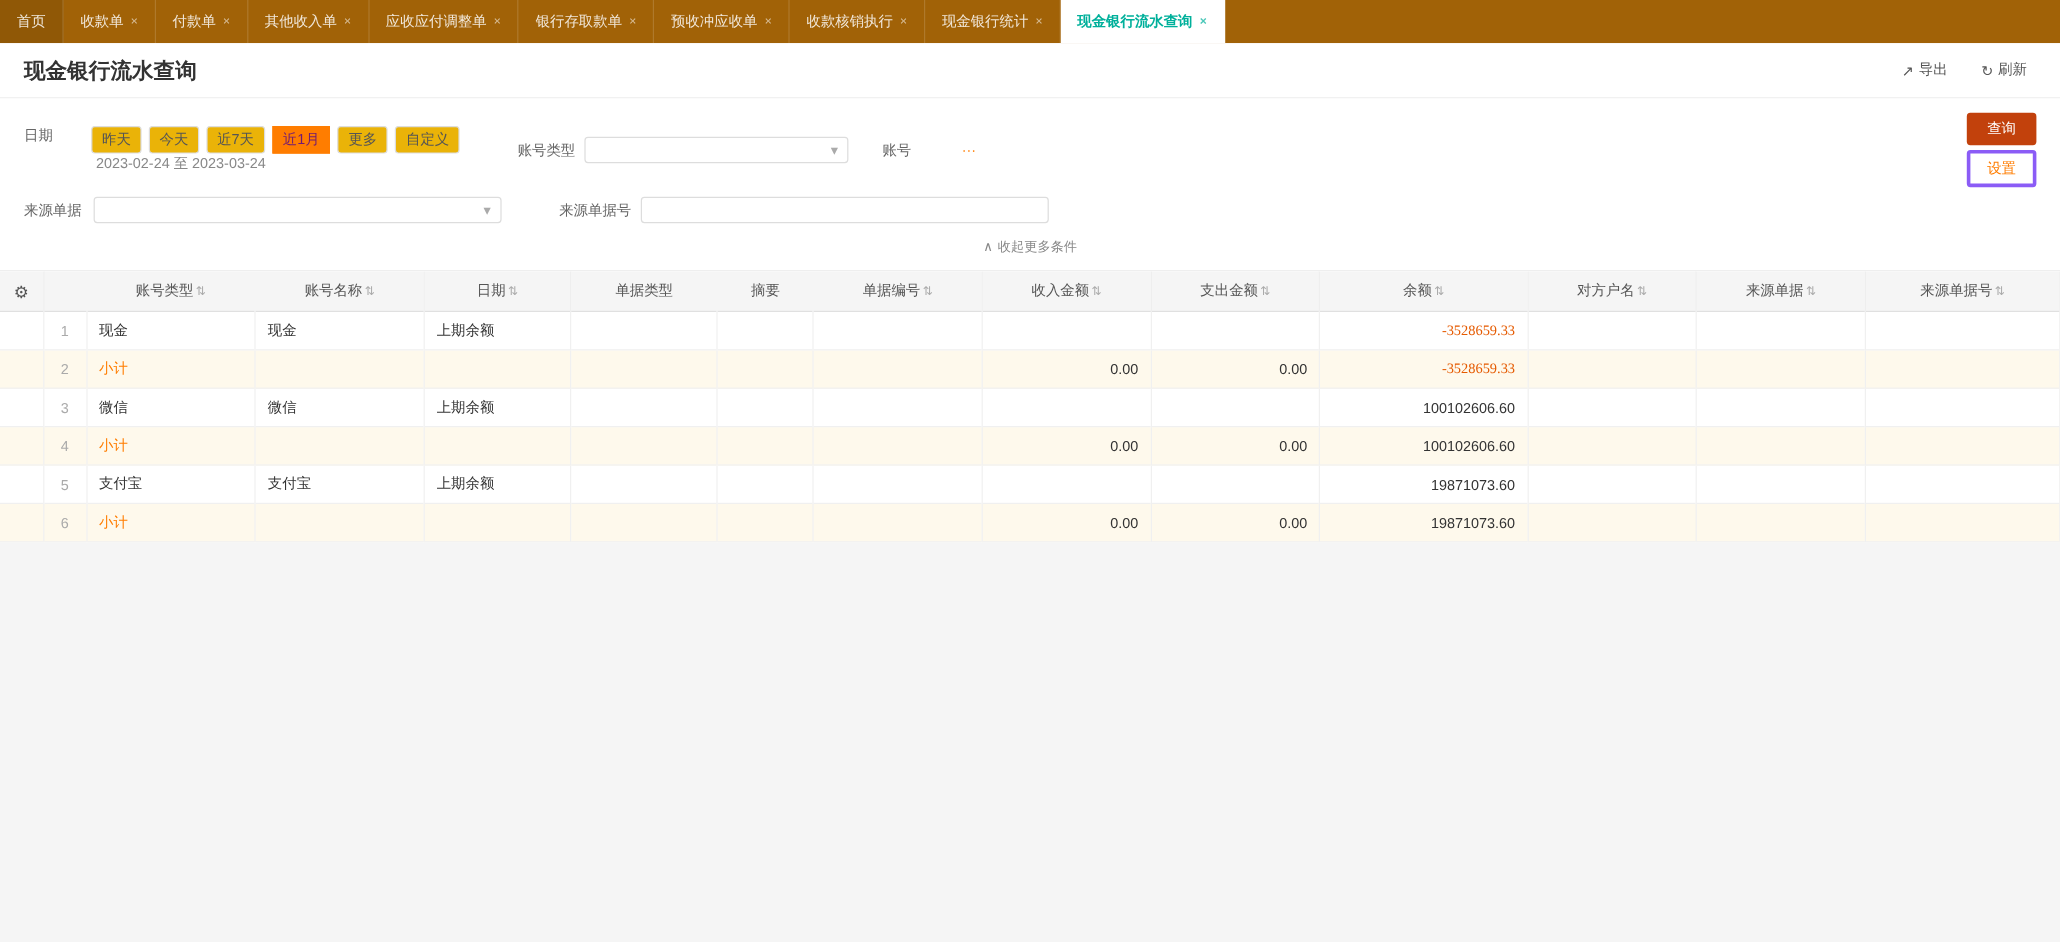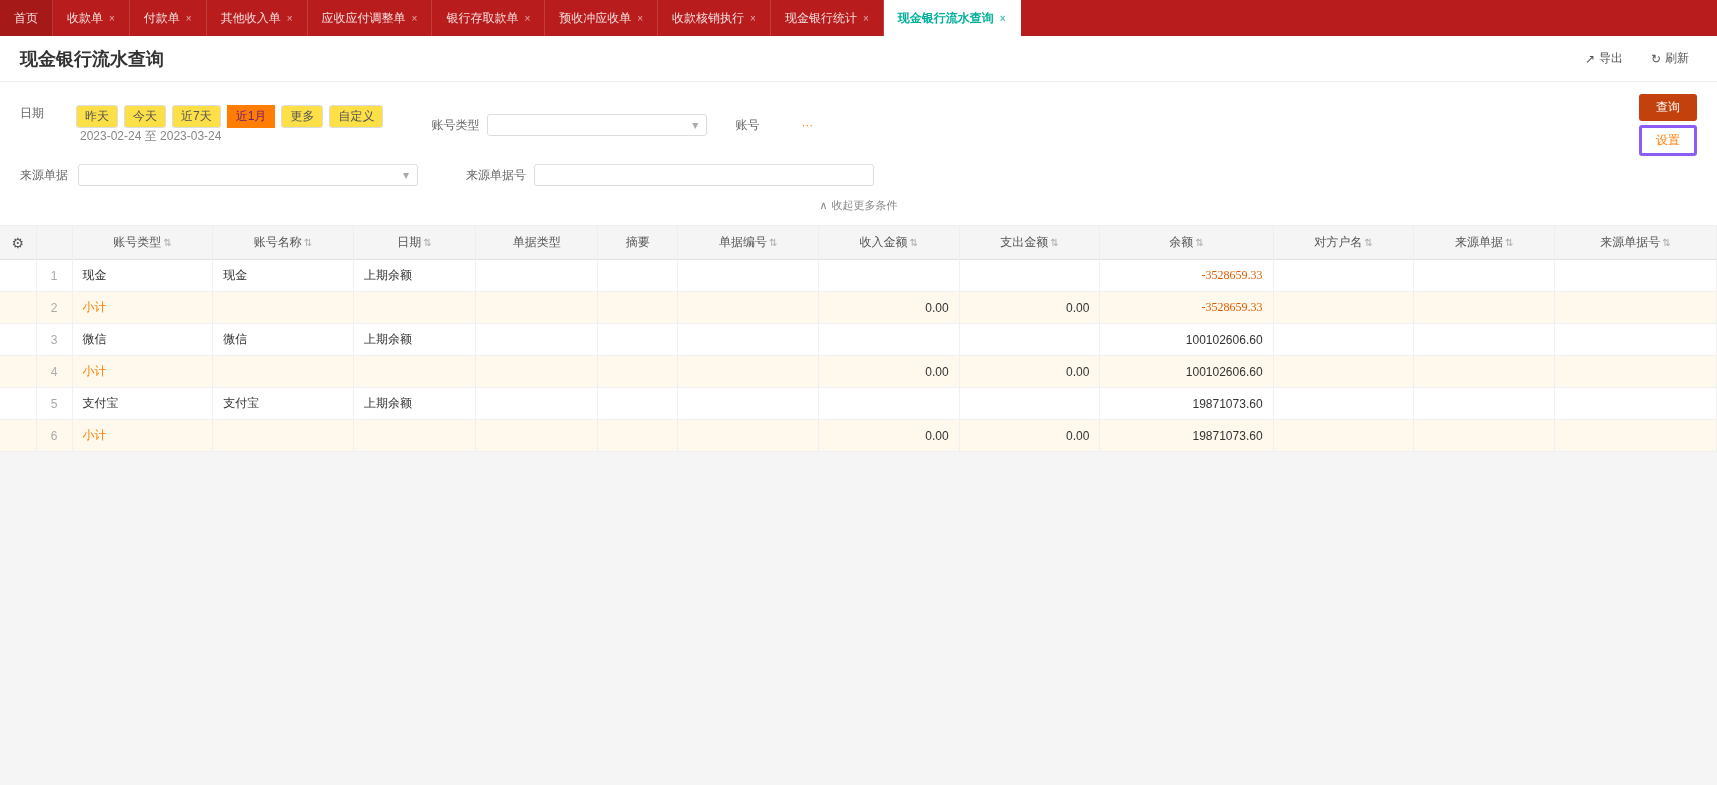--- a/index.html
+++ b/index.html
@@ -2,21 +2,21 @@
 <html><head>
   <meta charset="utf-8">
   <style>
     * { box-sizing: border-box; margin: 0; padding: 0; }
     body { font-family: 'Microsoft YaHei', sans-serif; font-size: 12px; background: #f5f5f5; color: #333; }
 
     
     .top-nav {
       display: flex;
       align-items: center;
-      background: #b91c1c;
+      background: #a16207;
       height: 36px;
       padding: 0 0;
       overflow: hidden;
     }
     .top-nav .nav-item {
       display: flex;
       align-items: center;
       padding: 0 14px;
       height: 36px;
       color: rgba(255,255,255,0.85);
@@ -91,21 +91,21 @@
       align-items: center;
       gap: 6px;
     }
     .date-btn {
       padding: 2px 8px;
       border: 1px solid #ddd;
       border-radius: 3px;
       cursor: pointer;
       font-size: 12px;
       color: #555;
-      background: #fde047;
+      background: #eab308;
     }
     .date-btn.active {
       background: #ff7d00;
       color: #701a75;
       border-color: #ff7d00;
       border-radius: 0;
     }
     .date-range {
       font-size: 12px;
       color: #888;

